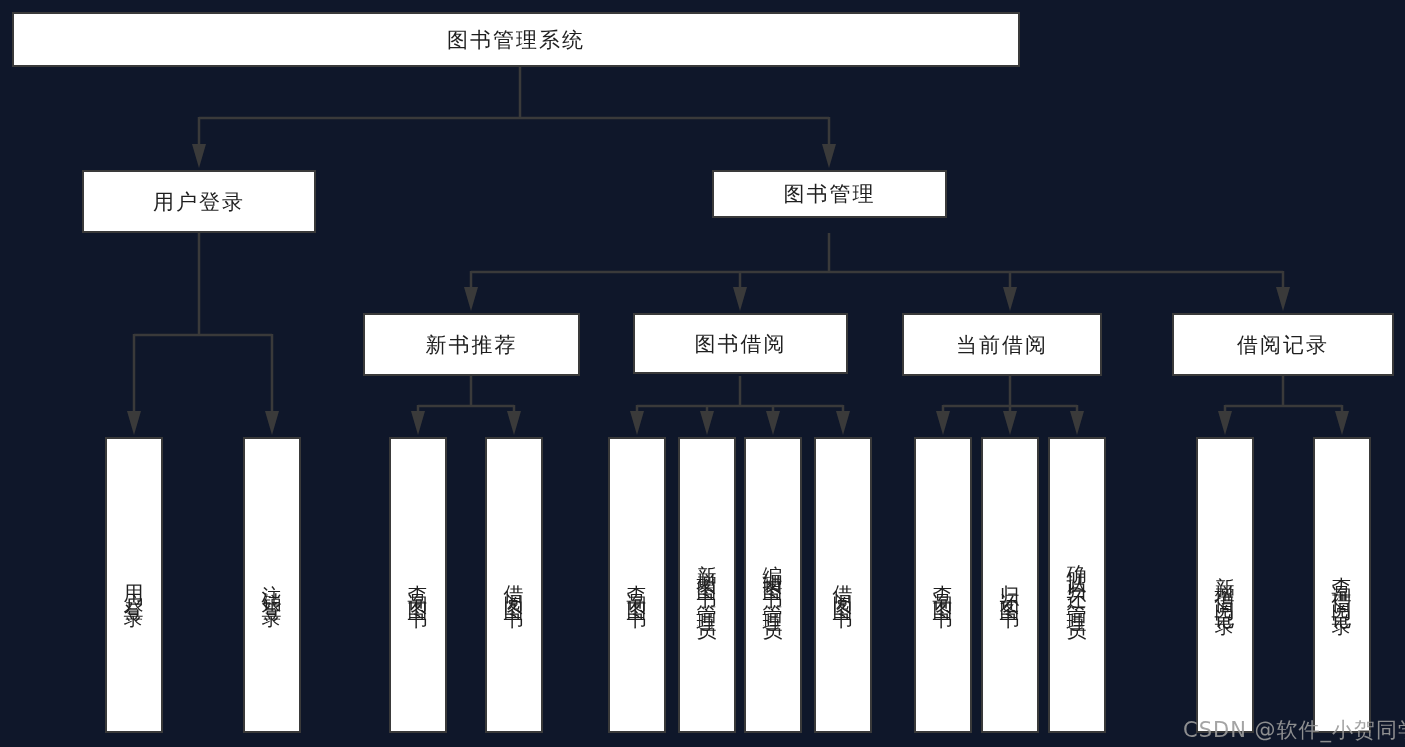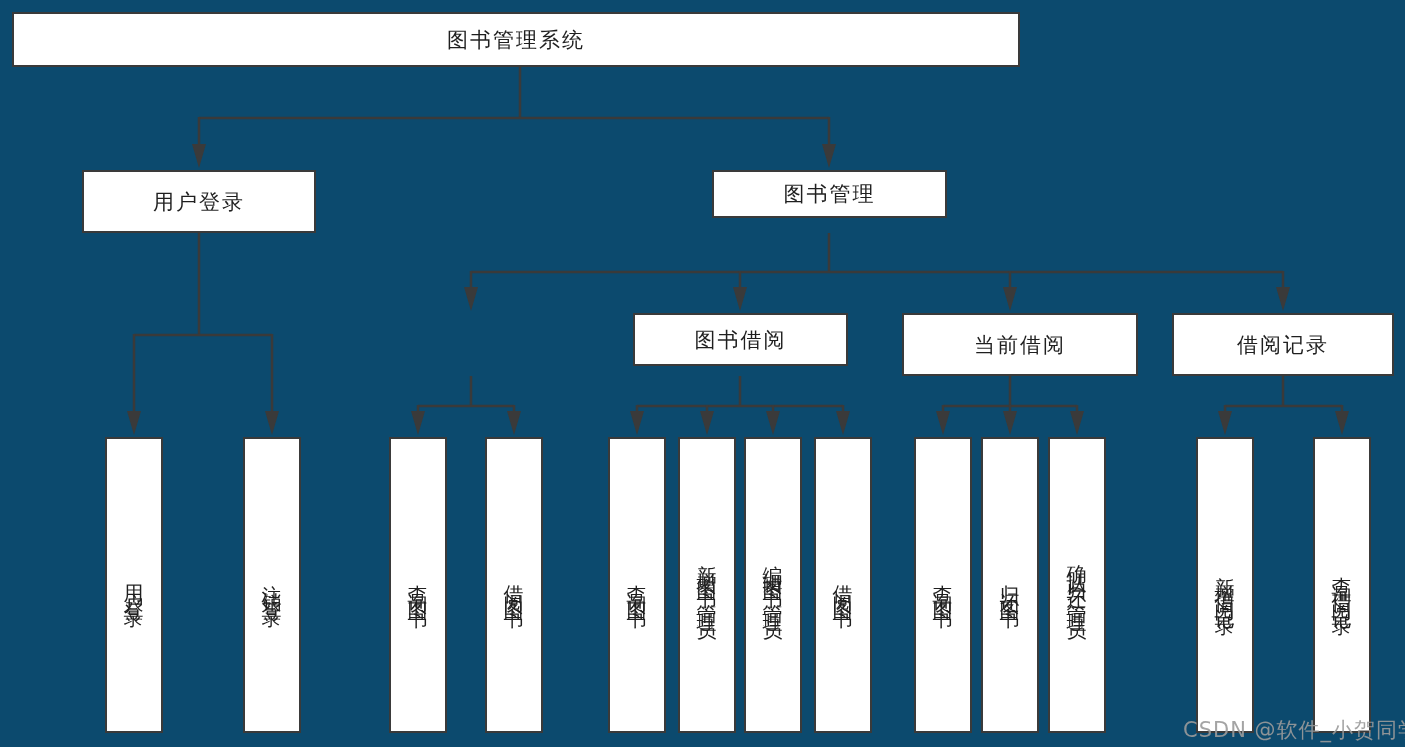--- a/index.html
+++ b/index.html
@@ -5,21 +5,21 @@
   html, body {
     margin: 0;
     padding: 0;
     background: #ffffff;
     font-family: "DejaVu Sans", "Liberation Sans", sans-serif;
   }
   #canvas {
     position: relative;
     width: 1405px;
     height: 747px;
-    background: #0c4a6e;
+    background: #0f172a;
     overflow: hidden;
   }
   #connectors {
     position: absolute;
     left: 0; top: 0;
     width: 1405px;
     height: 747px;
     z-index: 1;
   }
   .node {
@@ -48,22 +48,22 @@
     line-height: 1;
     white-space: nowrap;
   }
   
   #n-root      { left: 12px;   top: 12px;  width: 1008px; height: 55px; }
   
   #n-login     { left: 82px;   top: 170px; width: 234px;  height: 63px; }
   #n-bookmgmt  { left: 712px;  top: 170px; width: 235px;  height: 48px; }
   
   #n-newbook   { left: 363px;  top: 313px; width: 217px;  height: 63px; }
-  #n-borrow    { left: 633px;  top: 313px; width: 215px;  height: 53px; }
-  #n-current   { left: 902px;  top: 313px; width: 236px;  height: 63px; }
+  #n-borrow    { left: 633px;  top: 313px; width: 215px;  height: 61px; }
+  #n-current   { left: 902px;  top: 313px; width: 200px;  height: 63px; }
   #n-records   { left: 1172px; top: 313px; width: 222px;  height: 63px; }
   
   .leaf { top: 437px; width: 58px; height: 296px; }
   #l-userlogin  { left: 105px; }
   #l-logout     { left: 243px; }
   #l-nb-query   { left: 389px; }
   #l-nb-borrow  { left: 485px; }
   #l-bb-query   { left: 608px; }
   #l-bb-add     { left: 678px; }
   #l-bb-edit    { left: 744px; }
@@ -167,20 +167,23 @@
     <span>图书管理系统</span>
   </div>
 
   <div class="node hlabel" id="n-login">
     <span>用户登录</span>
   </div>
   <div class="node hlabel" id="n-bookmgmt">
     <span>图书管理</span>
   </div>
 
+  <div class="node hlabel" id="n-newbook">
+    <span>新书推荐</span>
+  </div>
   <div class="node hlabel" id="n-borrow">
     <span>图书借阅</span>
   </div>
   <div class="node hlabel" id="n-current">
     <span>当前借阅</span>
   </div>
   <div class="node hlabel" id="n-records">
     <span>借阅记录</span>
   </div>
 

